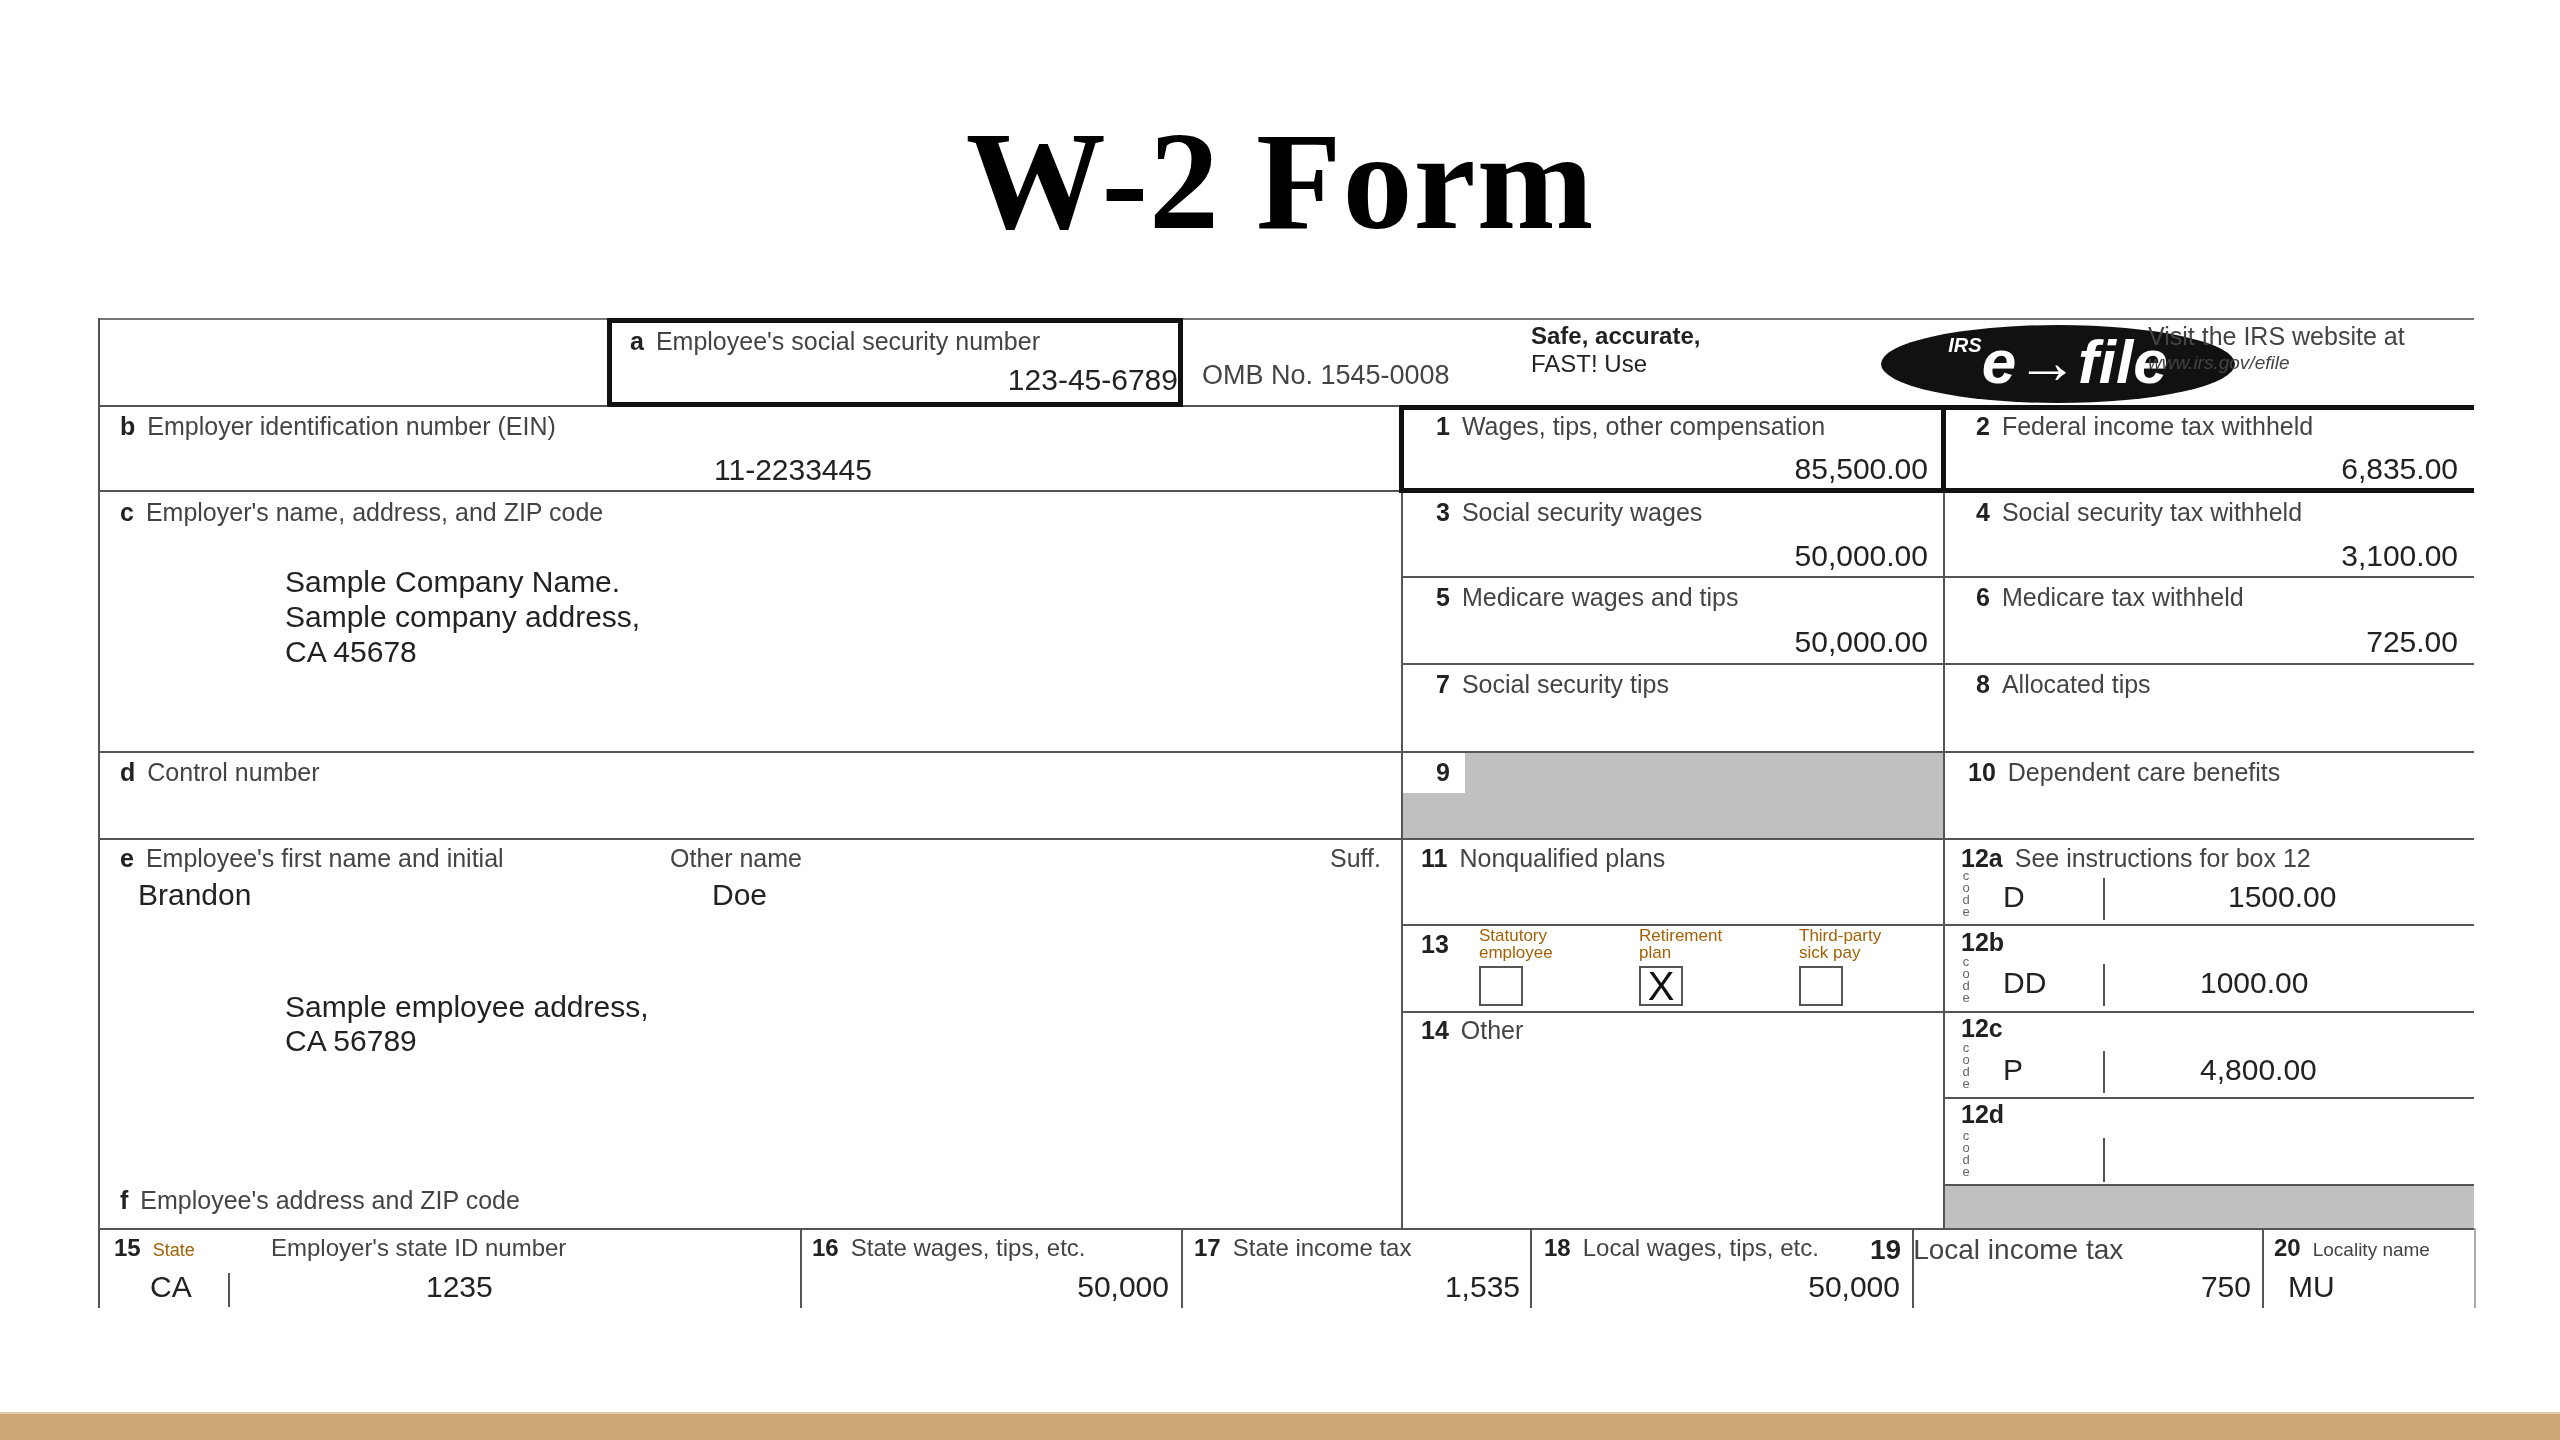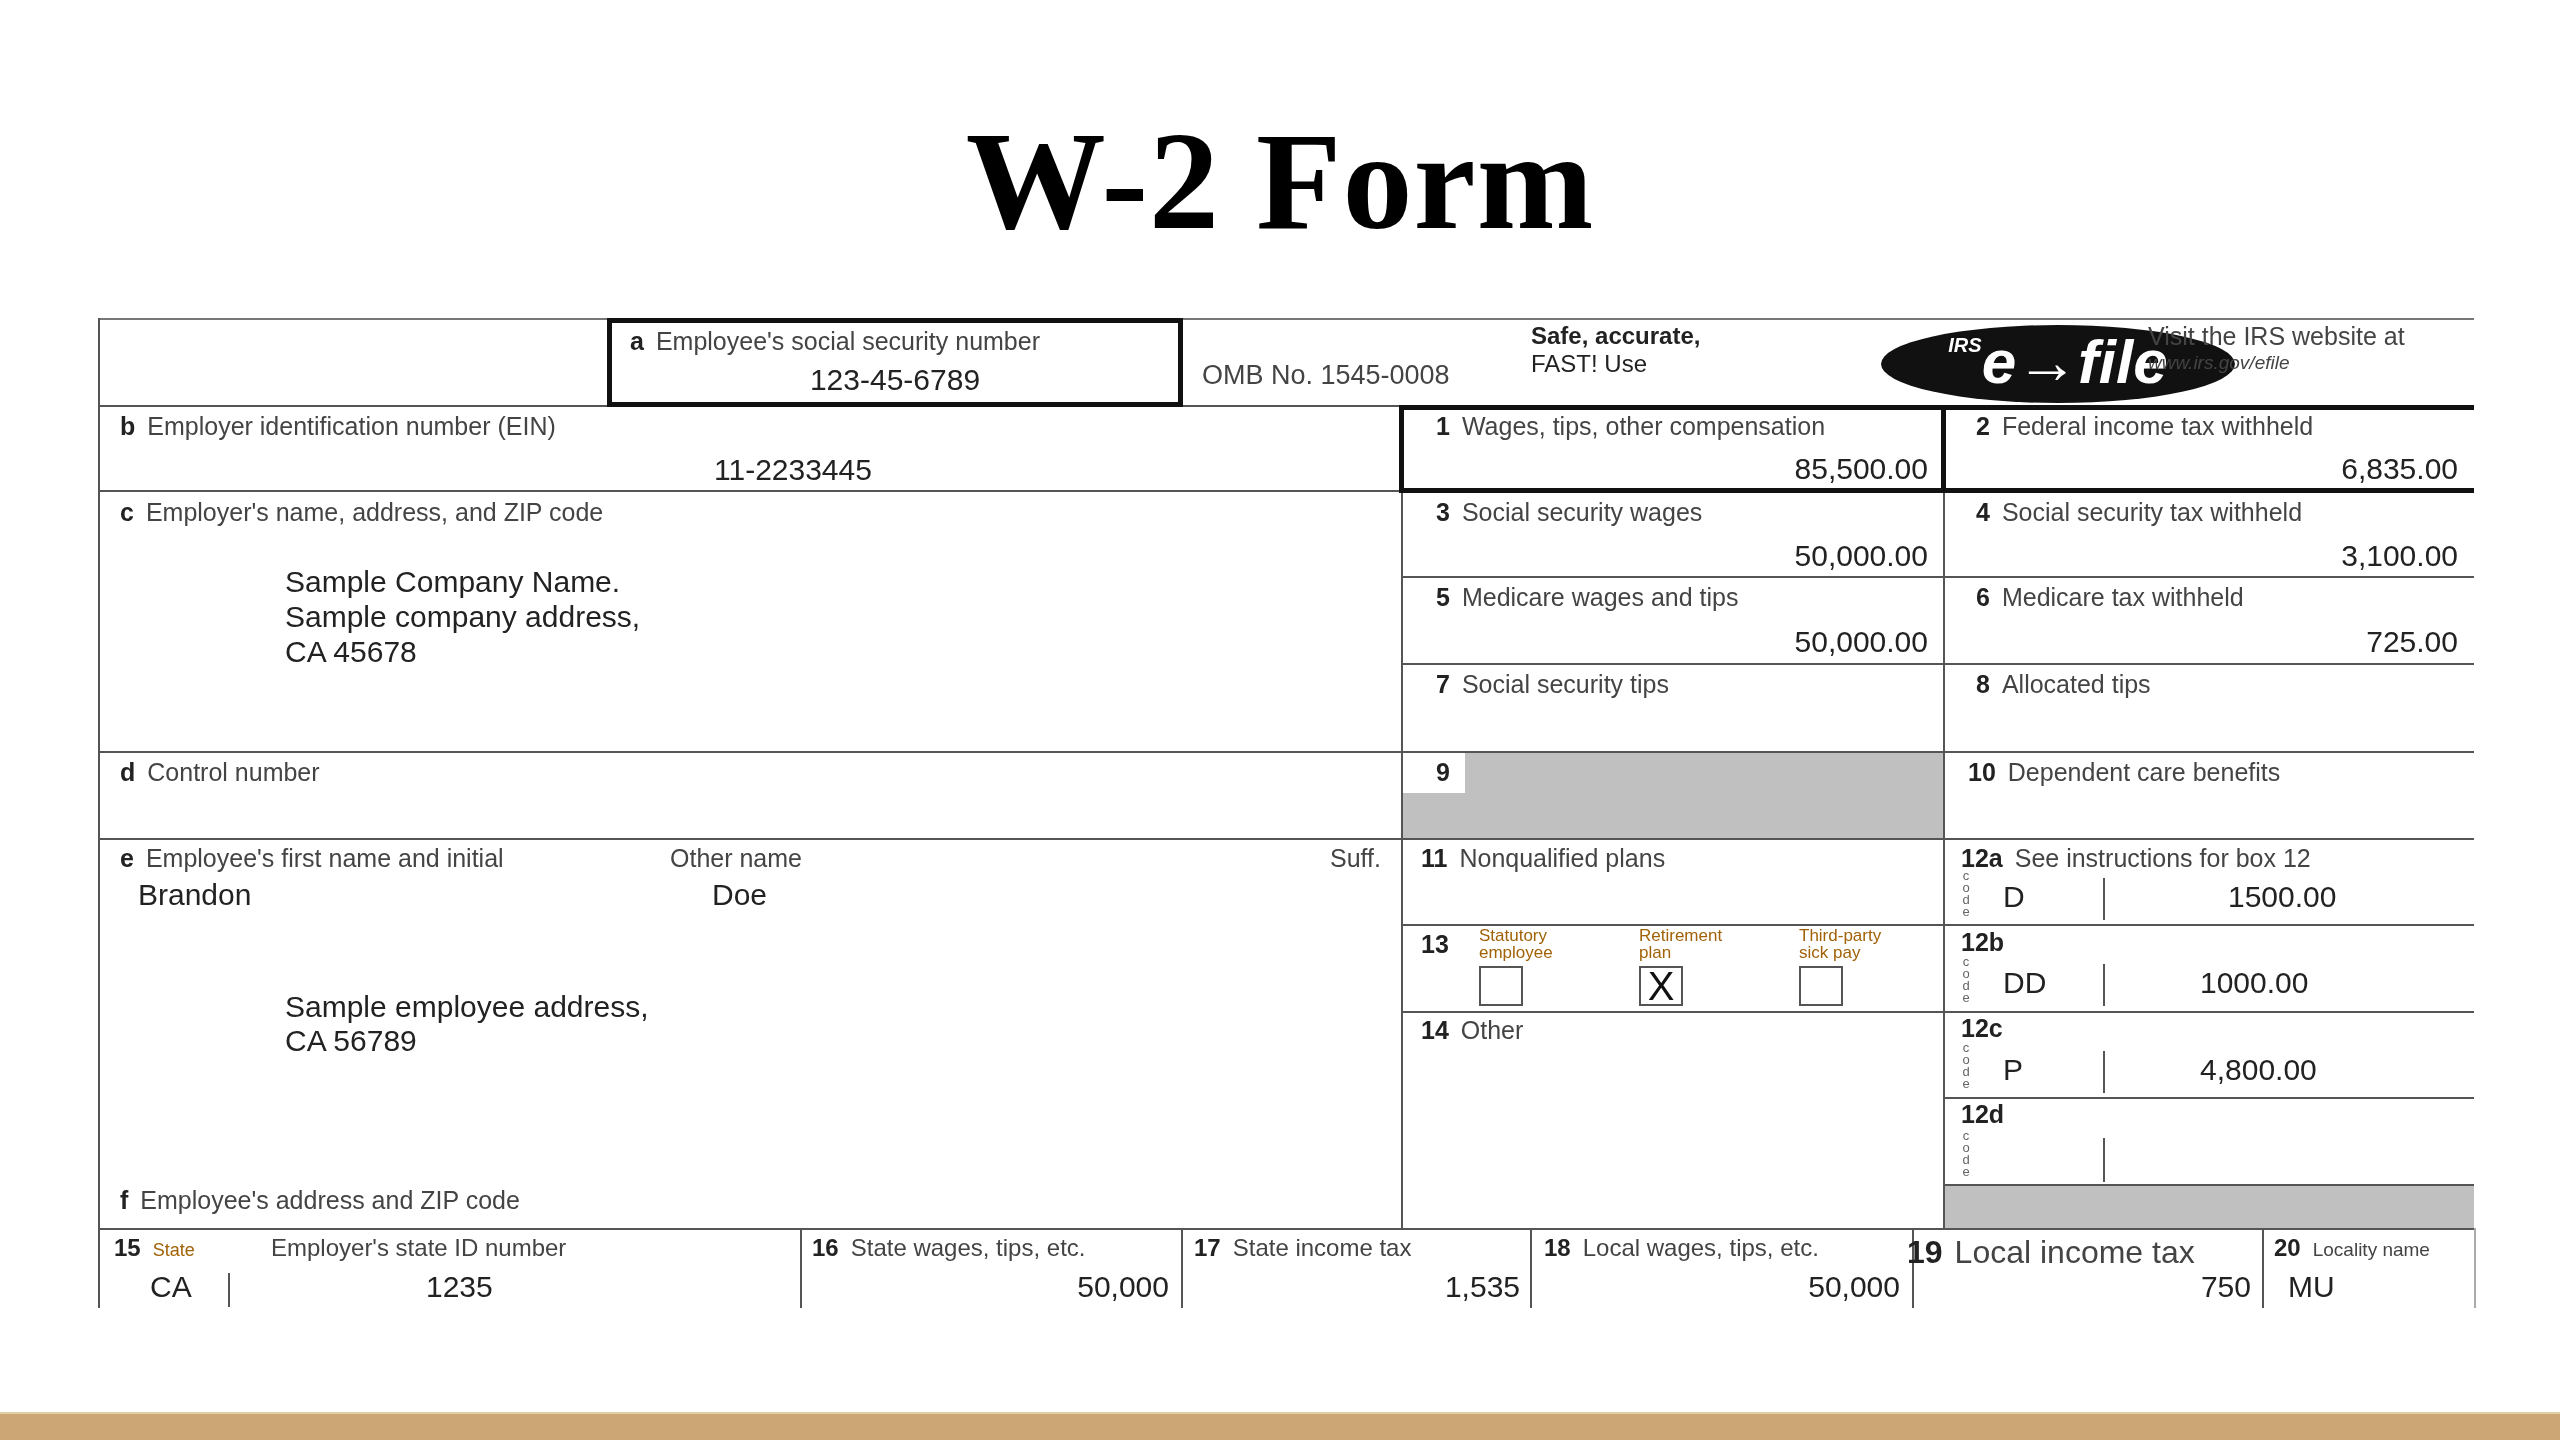--- a/index.html
+++ b/index.html
@@ -39,21 +39,21 @@
   <div class="hl" style="left:0;top:433px;width:2376px;"></div>
   <div class="hl" style="left:0;top:520px;width:2376px;"></div>
   <div class="hl" style="left:1303px;top:606px;width:1073px;"></div>
   <div class="hl" style="left:1303px;top:693px;width:1073px;"></div>
   <div class="hl" style="left:1845px;top:779px;width:531px;"></div>
   <div class="hl" style="left:1845px;top:866px;width:531px;"></div>
   <div class="hl" style="left:0;top:910px;width:2376px;"></div>
 
   <div class="abs" style="left:509px;top:0;width:576px;height:89px;border:5px solid #111;">
     <div class="lbl" style="left:18px;top:4px;"><b>a</b><span>Employee's social security number</span></div>
-    <div class="val" style="left:0;width:566px;text-align:center;top:40px;">123-45-6789</div>
+    <div class="val" style="left:0;width:566px;text-align:right;top:40px;">123-45-6789</div>
   </div>
 
   <div class="lbl" style="left:1104px;top:42px;font-size:27px;">OMB No. 1545-0008</div>
   <div class="lbl" style="left:1433px;top:4px;font-weight:bold;color:#222;font-size:24px;">Safe, accurate,</div>
   <div class="lbl" style="left:1433px;top:32px;font-weight:normal;color:#222;font-size:24px;">FAST! Use</div>
   <div class="efile"><span class="irs">IRS</span><span>e→file</span></div>
   <div class="lbl" style="left:2050px;top:4px;font-size:25px;">Visit the IRS website at</div>
   <div class="lbl" style="left:2050px;top:34px;font-size:19px;font-style:italic;">www.irs.gov/efile</div>
 
   <div class="lbl" style="left:22px;top:94px;"><b>b</b><span>Employer identification number (EIN)</span></div>
@@ -154,20 +154,20 @@
 
   <div class="lbl" style="left:714px;top:916px;font-size:24px;"><b>16</b><span>State wages, tips, etc.</span></div>
   <div class="val r" style="left:706px;width:365px;top:952px;">50,000</div>
 
   <div class="lbl" style="left:1096px;top:916px;font-size:24px;"><b>17</b><span>State income tax</span></div>
   <div class="val r" style="left:1087px;width:335px;top:952px;">1,535</div>
 
   <div class="lbl" style="left:1446px;top:916px;font-size:24px;"><b>18</b><span>Local wages, tips, etc.</span></div>
   <div class="val r" style="left:1436px;width:366px;top:952px;">50,000</div>
 
-  <div class="lbl" style="left:1809px;top:916px;font-size:32px;"><b>19</b><span>Local income tax</span></div>
+  <div class="lbl" style="left:1772px;top:916px;font-size:28px;"><b>19</b><span>Local income tax</span></div>
   <div class="val r" style="left:1818px;width:335px;top:952px;">750</div>
 
   <div class="lbl" style="left:2176px;top:916px;font-size:24px;"><b>20</b><span style="font-size:19px;">Locality name</span></div>
   <div class="val" style="left:2190px;top:952px;">MU</div>
 </div>
 
 <div class="band"></div>
 
 </body></html>

